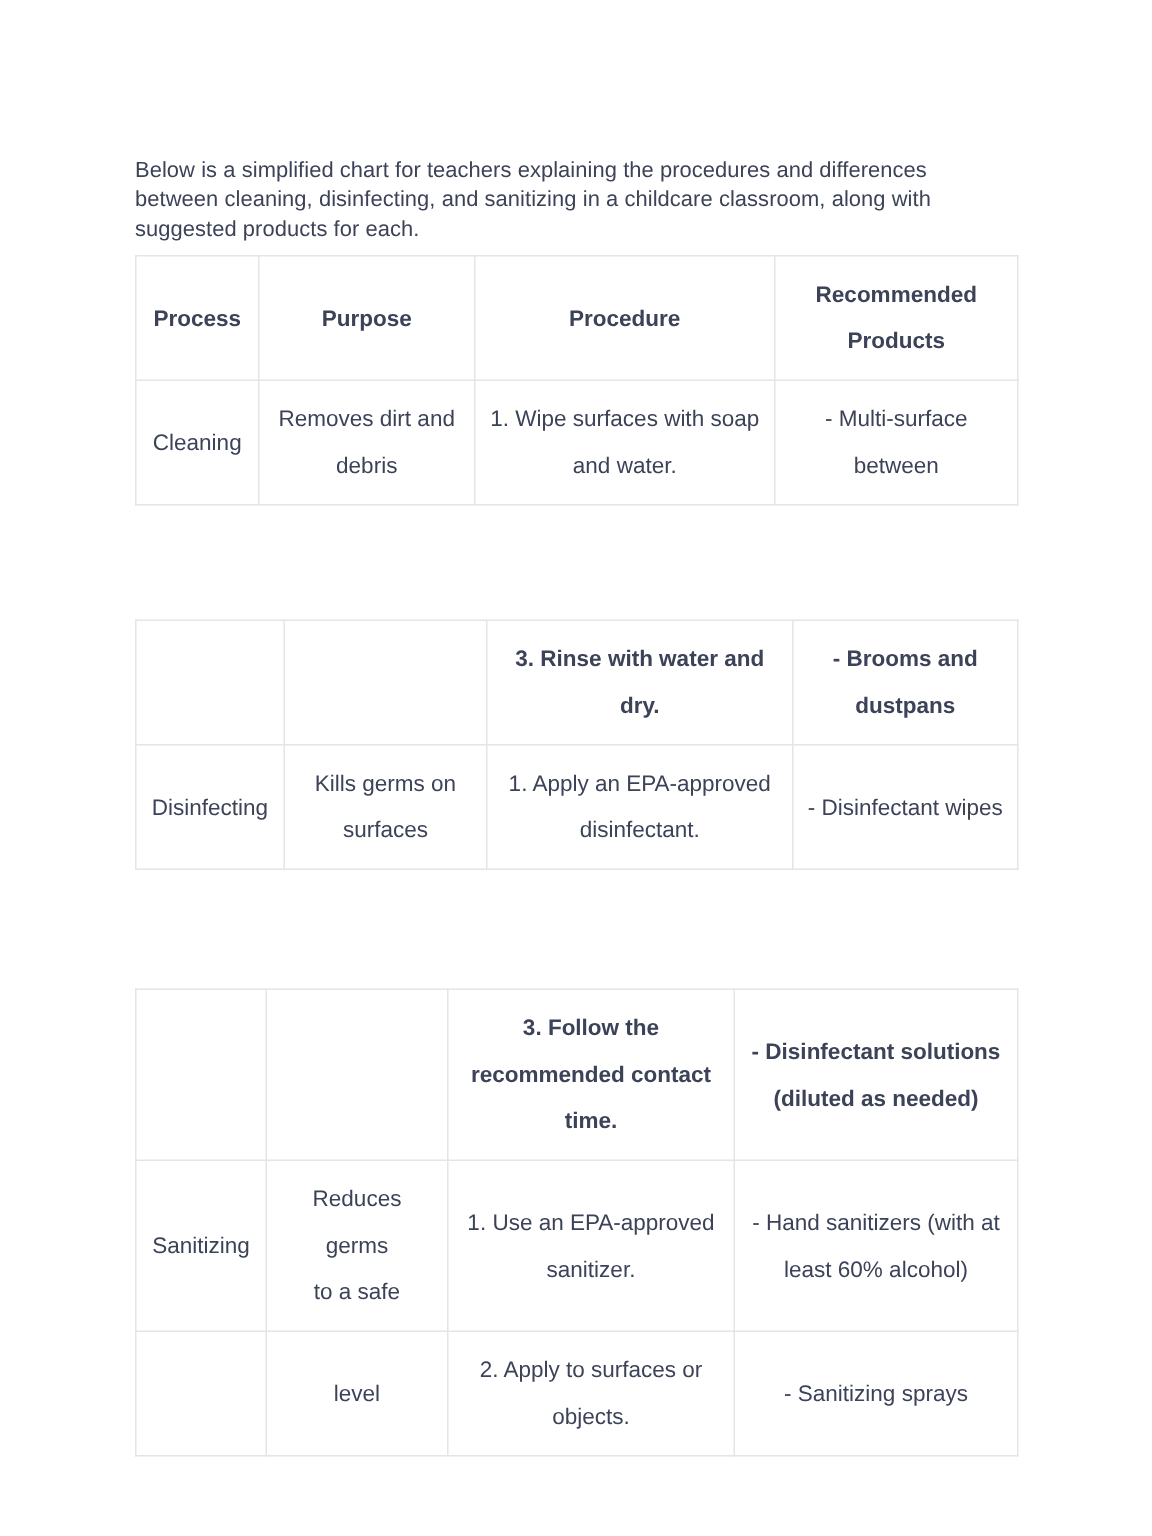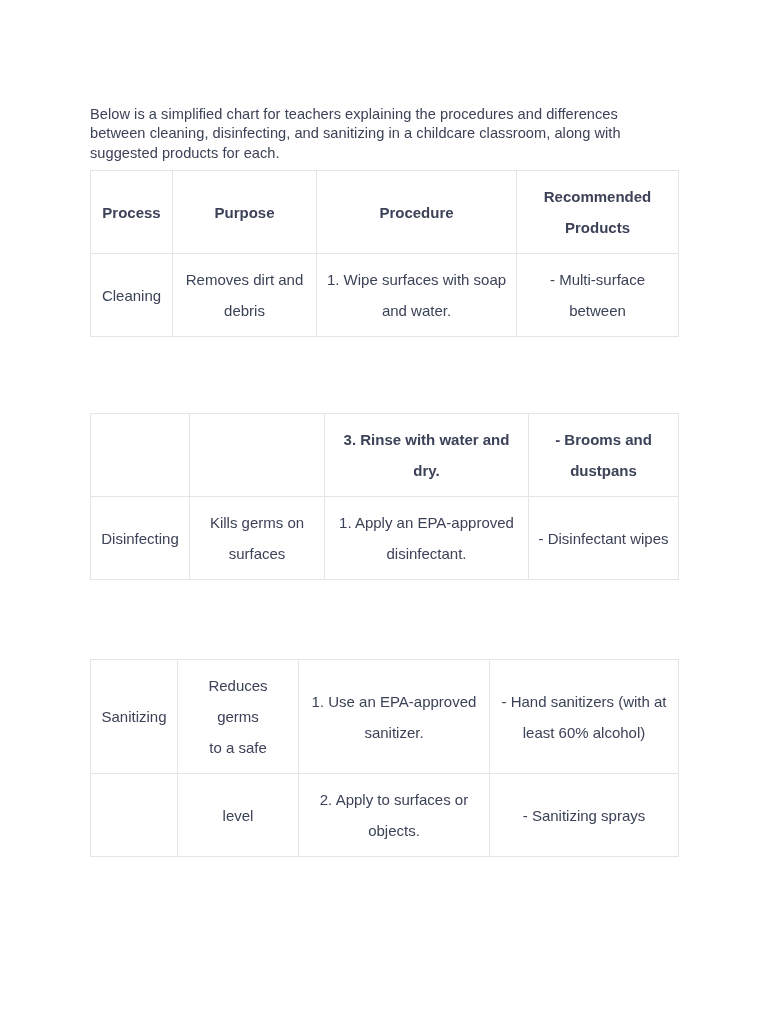--- a/index.html
+++ b/index.html
@@ -163,20 +163,33 @@
   </table>
 
   <table class="doc-table" id="table-3">
     <colgroup>
         <col class="c1">
         <col class="c2">
         <col class="c3">
         <col class="c4">
       </colgroup>
     <tbody>
+      <tr class="r-head">
+        <td class="hd empty"></td>
+        <td class="hd empty"></td>
+        <td class="hd">
+          <span class="cellline">3. Follow the</span>
+          <span class="cellline">recommended contact</span>
+          <span class="cellline">time.</span>
+        </td>
+        <td class="hd">
+          <span class="cellline">- Disinfectant solutions</span>
+          <span class="cellline">(diluted as needed)</span>
+        </td>
+      </tr>
       <tr class="r-body">
         <td class="body">Sanitizing</td>
         <td class="body">
           <span class="cellline">Reduces germs</span>
           <span class="cellline">to a safe</span>
         </td>
         <td class="body">
           <span class="cellline">1. Use an EPA-approved</span>
           <span class="cellline">sanitizer.</span>
         </td>

